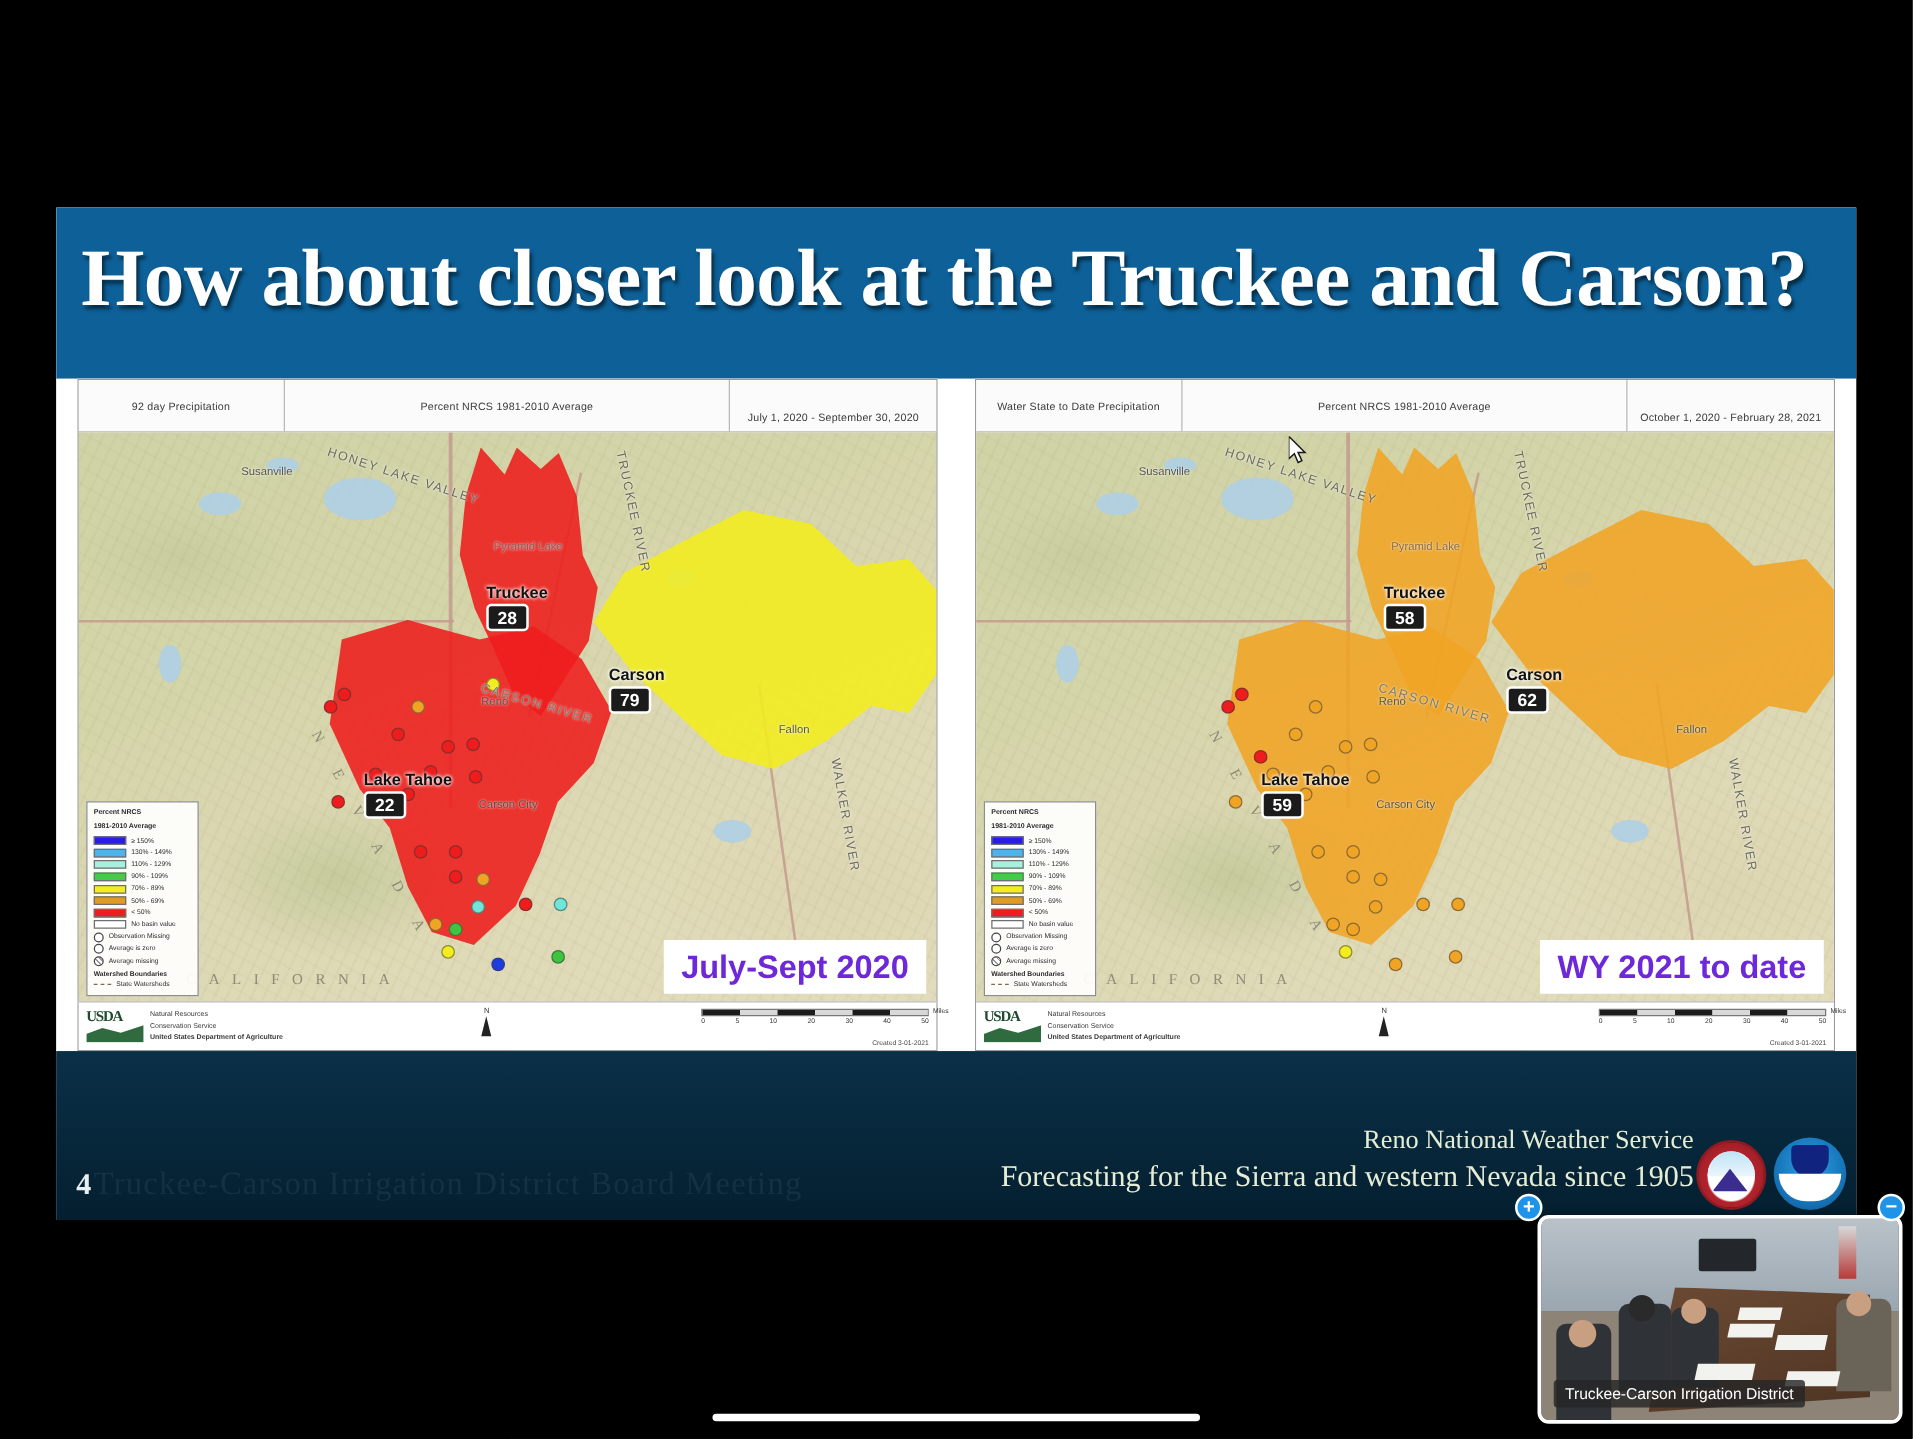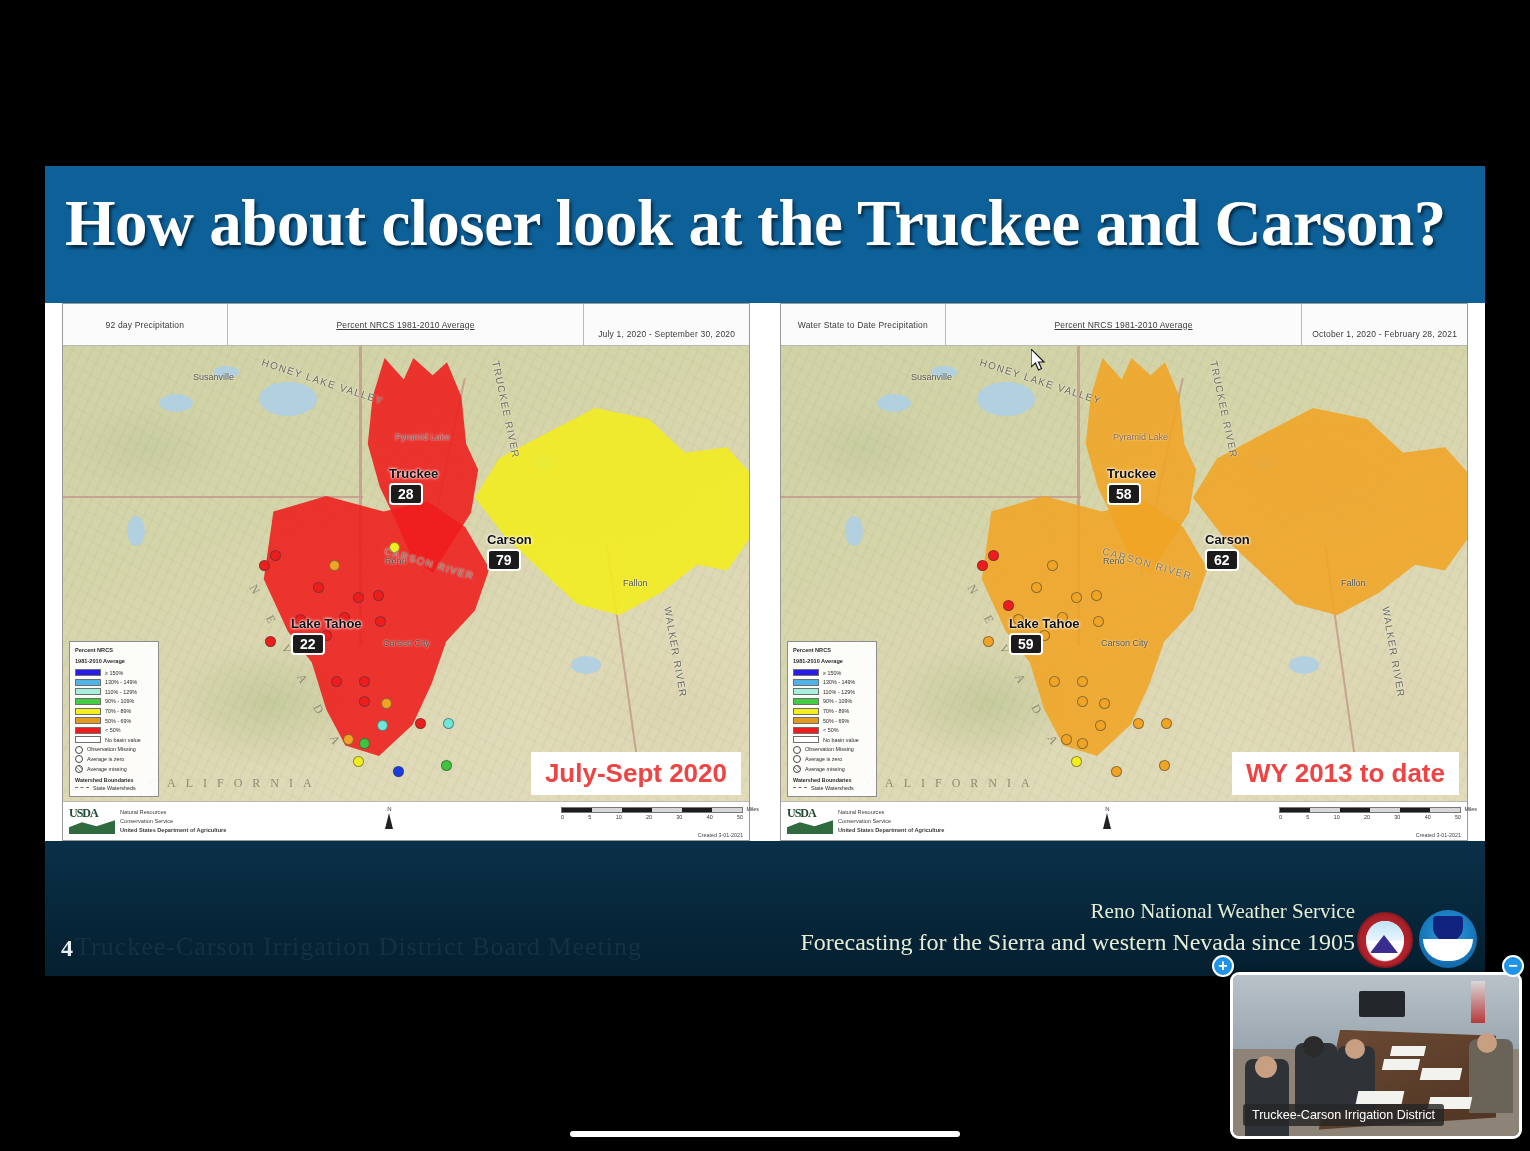--- a/index.html
+++ b/index.html
@@ -106,21 +106,21 @@
   .map-header {
     position: absolute; left: 0; top: 0; width: 100%; height: 42px;
     display: flex; background: #fbfbfb; border-bottom: 1px solid #b9b9b9;
   }
   .map-header .cell {
     display: flex; align-items: center; justify-content: center;
     font-size: 8.5px; color: #3a3a3a; letter-spacing: .2px;
     border-right: 1px solid #b9b9b9; text-align: center; padding: 0 4px;
   }
   .map-header .cell:last-child { border-right: 0; margin-top: 19px; }
-  .cell-a { width: 24%; } .cell-b { width: 52%; text-decoration: underline; } .cell-c { width: 24%; }
+  .cell-a { width: 24%; } .cell-b { width: 52%; } .cell-c { width: 24%; }
 
   .map-canvas {
     position: absolute; left: 0; top: 42px; width: 100%; height: 457px;
     overflow: hidden;
     background:
       radial-gradient(ellipse 120px 70px at 12% 22%, #c8cda0 0%, rgba(200,205,160,0) 70%),
       radial-gradient(ellipse 150px 90px at 30% 78%, #c5cb9c 0%, rgba(197,203,156,0) 70%),
       radial-gradient(ellipse 170px 100px at 78% 30%, #d9d3b0 0%, rgba(217,211,176,0) 70%),
       radial-gradient(ellipse 200px 120px at 88% 80%, #ddd6b3 0%, rgba(221,214,179,0) 72%),
       linear-gradient(160deg, #cfd3a6 0%, #d5d5aa 35%, #ddd8b4 60%, #e2dcbb 100%);
@@ -194,21 +194,21 @@
   .legend .sym { width: 8px; height: 8px; border-radius: 50%; border: 1px solid #444; flex:none; background:#fff; }
   .legend .sym.hatch { background: repeating-linear-gradient(45deg,#999 0 1px,#fff 1px 3px); }
   .legend .wb { font-weight: bold; margin-top: 3px; }
   .legend .dashrow { display:flex; align-items:center; gap:4px; }
   .legend .dash { width: 14px; border-top: 1px dashed #7a6a5a; flex:none; }
 
   
   .map-caption {
     position: absolute; right: 8px; bottom: 8px;
     background: #ffffff; padding: 6px 14px;
-    font-size: 26px; font-weight: bold; color: #ef4444;
+    font-size: 26px; font-weight: bold; color: #6d28d9;
   }
 
   
   .map-bottom {
     position: absolute; left: 0; bottom: 0; width: 100%; height: 39px;
     background: #ffffff; border-top: 1px solid #b9b9b9;
   }
   .usda {
     position: absolute; left: 6px; top: 4px; display: flex; align-items: flex-start; gap: 5px;
   }
@@ -614,21 +614,21 @@
                   <span>Average missing</span>
                 </div>
               </div>
             <div class="wb">Watershed Boundaries</div>
             <div class="dashrow">
               <span class="dash"></span>
               <span>State Watersheds</span>
             </div>
           </div>
 
-          <div class="map-caption">WY 2013 to date</div>
+          <div class="map-caption">WY 2021 to date</div>
         </div>
 
         <div class="map-bottom">
           <div class="usda">
             <div class="usda-mark">
               <span class="word">USDA</span>
               <span class="swoosh"></span>
             </div>
             <div class="usda-text">
               <div>Natural Resources</div>

